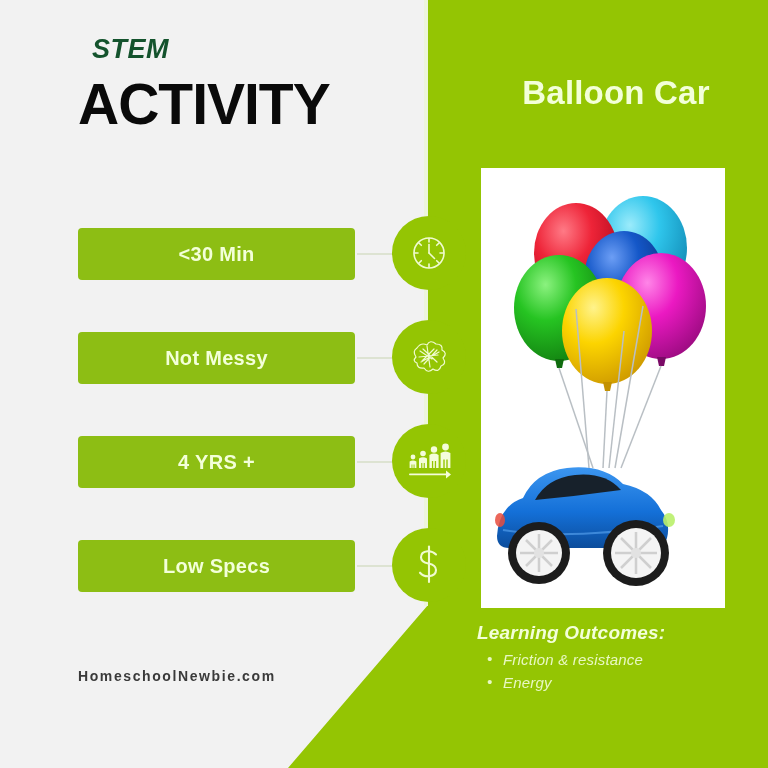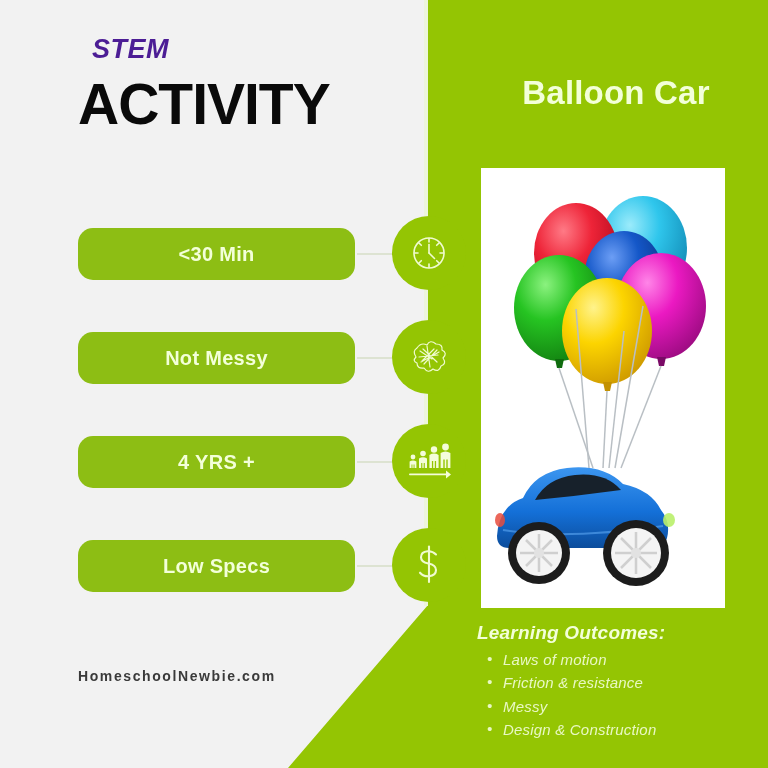--- a/index.html
+++ b/index.html
@@ -36,37 +36,37 @@
   
   .connector{
     position:absolute; z-index:2;
     height:1.5px; background:#DDE3D2;
   }
 
   
   #title-block{ position:absolute; left:78px; top:36px; z-index:5; }
   #title-stem{
     font-size:27px; font-weight:bold; font-style:italic;
-    color:#4c1d95; letter-spacing:0.5px; line-height:1;
+    color:#14532d; letter-spacing:0.5px; line-height:1;
     margin-left:14px;
   }
   #title-activity{
     font-size:57px; font-weight:bold; color:#0A0A0A;
     letter-spacing:-1px; line-height:1.02; margin-top:12px;
   }
   #title-specs{
     font-size:44px; font-weight:bold; font-style:italic; color:#0A0A0A;
     line-height:1.02; margin-top:-2px; margin-left:102px;
   }
 
   
   .spec-pill{
     position:absolute; z-index:4;
     left:78px; width:277px; height:52px;
-    background:#8DBE14; border-radius:15px;
+    background:#8DBE14; border-radius:4px;
     display:flex; align-items:center; justify-content:center;
     color:#F3FFD9; font-size:20px; font-weight:bold;
     letter-spacing:0.3px;
     box-shadow:0 0 0 2px #F2F2F2;
   }
 
   
   #activity-title{
     position:absolute; z-index:5;
     left:428px; top:74px; width:376px; text-align:center;
@@ -312,20 +312,18 @@
         <line x1="170" y1="370" x2="140" y2="400"></line>
       </g>
       <circle cx="155" cy="385" r="5" fill="#E2E2E2"></circle>
     </g>
   </svg>
 </div>
 
 <div id="outcomes">
   <div id="outcomes-heading">Learning Outcomes:</div>
   <ul id="outcomes-list">
-    <li>Laws of motion</li>
     <li>Friction &amp; resistance</li>
-    <li>Messy</li>
-    <li>Design &amp; Construction</li>
+    <li>Energy</li>
   </ul>
 </div>
 
 <div id="site-footer">HomeschoolNewbie.com</div>
 
 </body></html>

